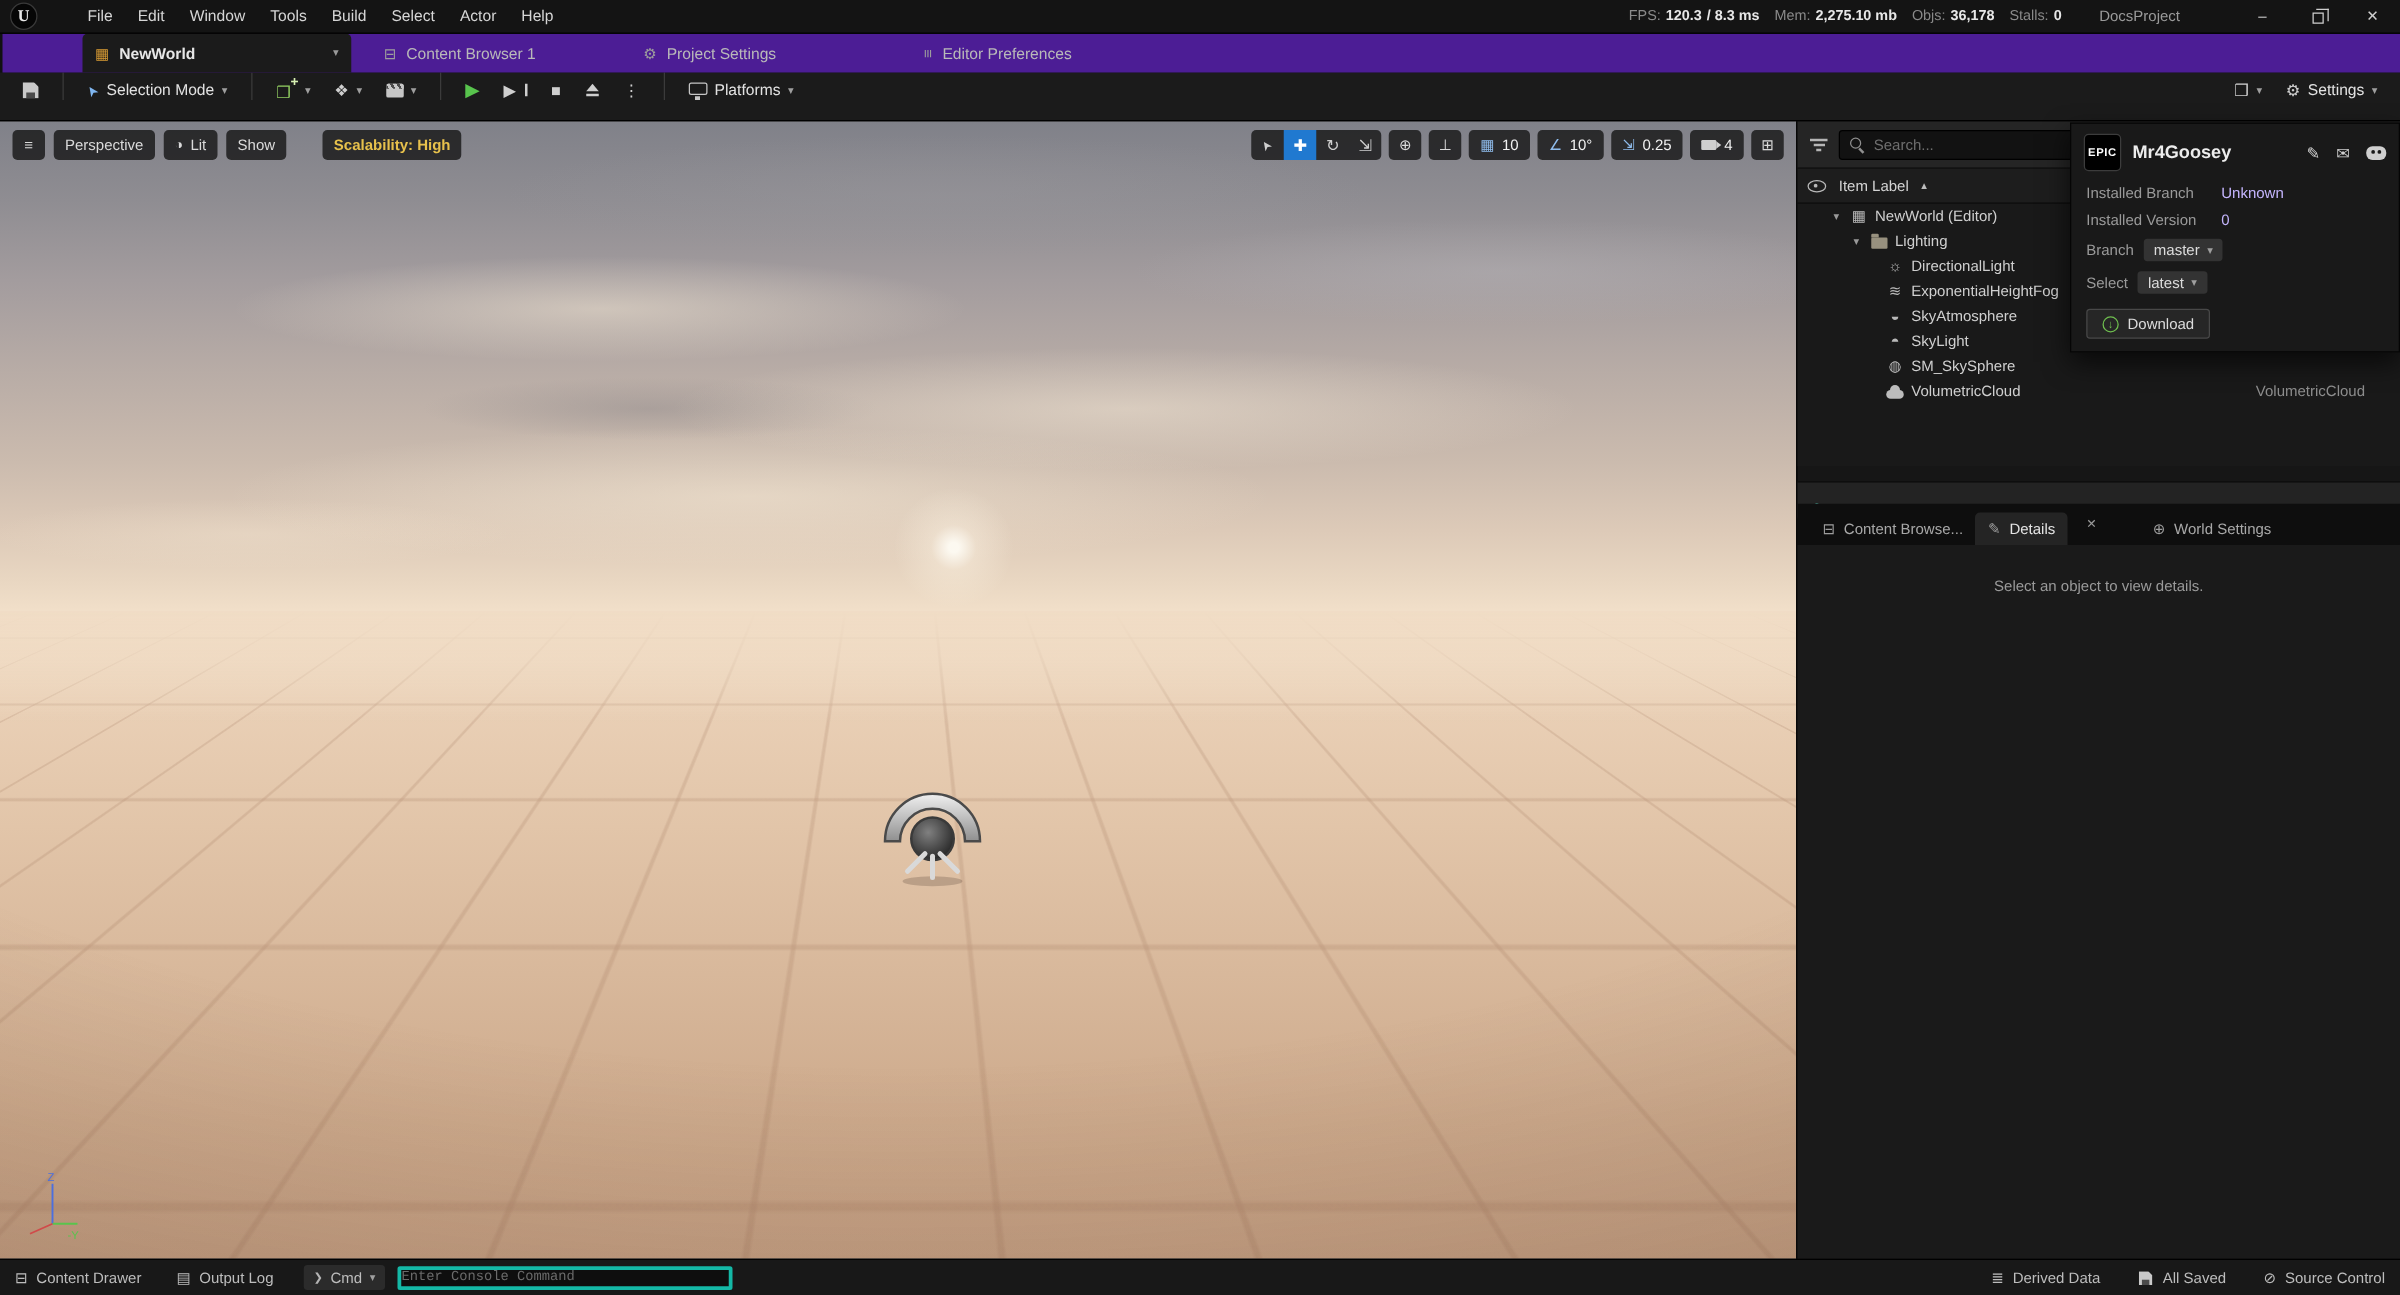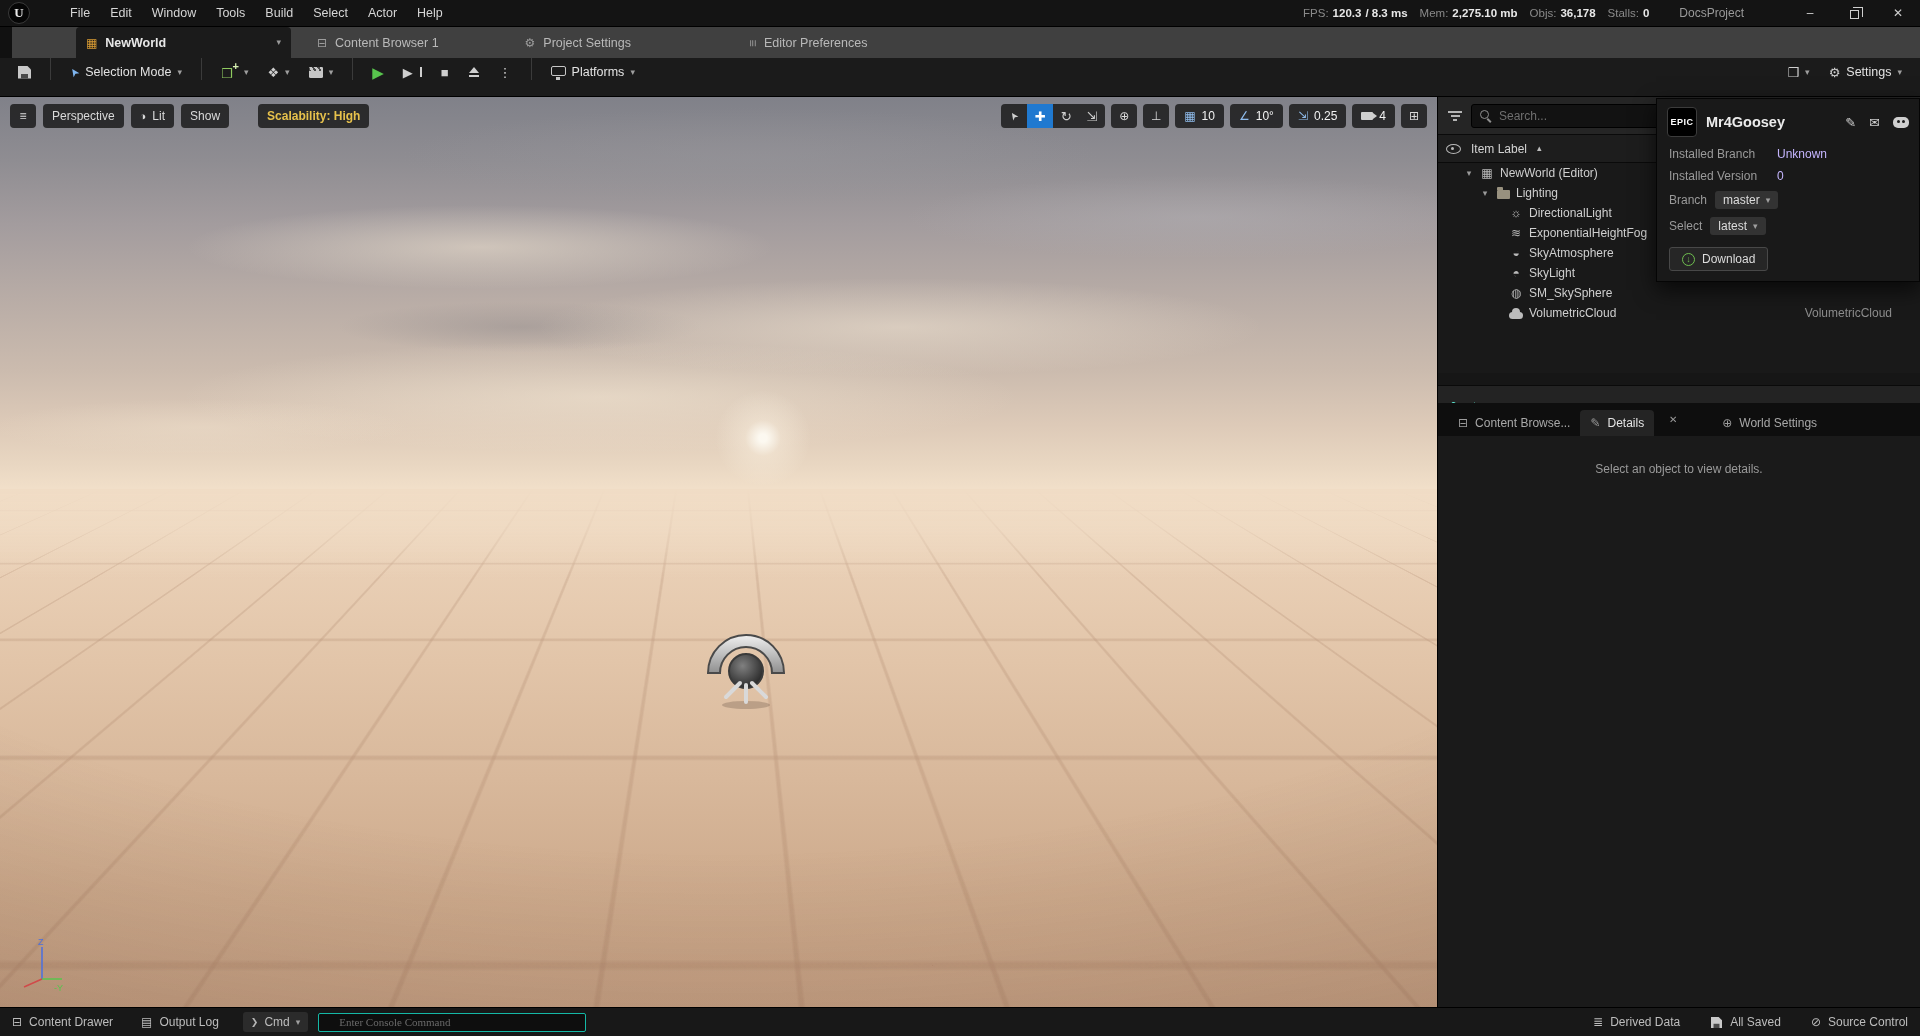--- a/index.html
+++ b/index.html
@@ -69,21 +69,21 @@
   .menus{display:flex;margin-left:30px}
   .menu-item{padding:0 10px;height:27px;display:flex;align-items:center;color:#d6d6d6;font-size:12.5px}
   .mb-right{margin-left:auto;display:flex;align-items:center}
   .stat{display:flex;align-items:center;gap:4px;margin-left:12px;font-size:11.5px}
   .stat-label{color:#8a8a8a}
   .stat-value{color:#e8e8e8;font-weight:bold}
   .project-name{color:#9a9a9a;margin:0 44px 0 30px;font-size:12px}
   .winbtn{width:44px;height:27px;display:flex;align-items:center;justify-content:center;color:#cfcfcf;font-size:12px}
 
   
-  .tabbar{position:absolute;top:27px;left:12px;right:0;height:31px;background:#404040;display:flex;align-items:center;z-index:29}
+  .tabbar{position:absolute;top:27px;left:2px;right:0;height:31px;background:#4c1d95;display:flex;align-items:center;z-index:29}
   .tab-active{margin-left:64px;height:31px;width:215px;background:#1b1b1b;display:flex;align-items:center;gap:8px;
     padding:0 10px;border-radius:4px 4px 0 0;color:#e7e7e7;font-size:12.5px;font-weight:bold}
   .tabicon{color:#d79a33;font-size:12px}
   .tabcaret{margin-left:auto;color:#9a9a9a;font-size:9px}
   .tabitem{display:flex;align-items:center;gap:8px;height:31px;padding:0 12px;color:#b9b9b9;font-size:12.5px}
   .tabitem .ticon{color:#9d9d9d;font-size:12px}
 
   
   .toolbar{position:absolute;top:58px;left:0;right:0;height:39px;background:#1b1b1b;border-bottom:1px solid #000;
     display:flex;align-items:flex-start;padding:0 10px;gap:3px;z-index:28}
@@ -178,22 +178,22 @@
     border:1px solid #484848;border-radius:3px;padding:0 12px;color:#dcdcdc;font-size:12px;font-family:inherit}
   .dl-ic{width:13px;height:13px;border-radius:50%;border:1.5px solid #6fbf4f;color:#6fbf4f;display:flex;
     align-items:center;justify-content:center;font-size:9px;font-weight:bold}
 
   
   .statusbar{position:absolute;left:0;right:0;top:1007px;height:29px;background:#181818;border-top:1px solid #000;
     display:flex;align-items:center;padding:0 12px;font-size:12px;color:#bdbdbd;z-index:30}
   .sb-item{display:flex;align-items:center;gap:7px}
   .sb-gap{margin-left:28px}
   .cmd-chip{background:#2b2b2b;border-radius:3px;height:20px;display:flex;align-items:center;gap:6px;padding:0 8px;margin-left:24px}
-  .console-input{width:268px;height:19px;background:#0e0e0e;border:1px solid #14b8a6;border-radius:2px;color:#c0c0c0;
-    font-family:Liberation Serif, serif;font-size:11px;padding:0 20px;margin-left:10px;outline:none}
+  .console-input{width:268px;height:19px;background:#0e0e0e;border:3px solid #14b8a6;border-radius:2px;color:#c0c0c0;
+    font-family:Liberation Mono, monospace;font-size:11px;padding:0 0;margin-left:10px;outline:none}
   .console-input::placeholder{color:#6a6a6a}
   .sb-right{margin-left:auto;display:flex;gap:30px;align-items:center}
 </style>
 </head>
 <body>
 
 <div class="app">
 
   <div class="menubar">
     <div class="ue-logo">

